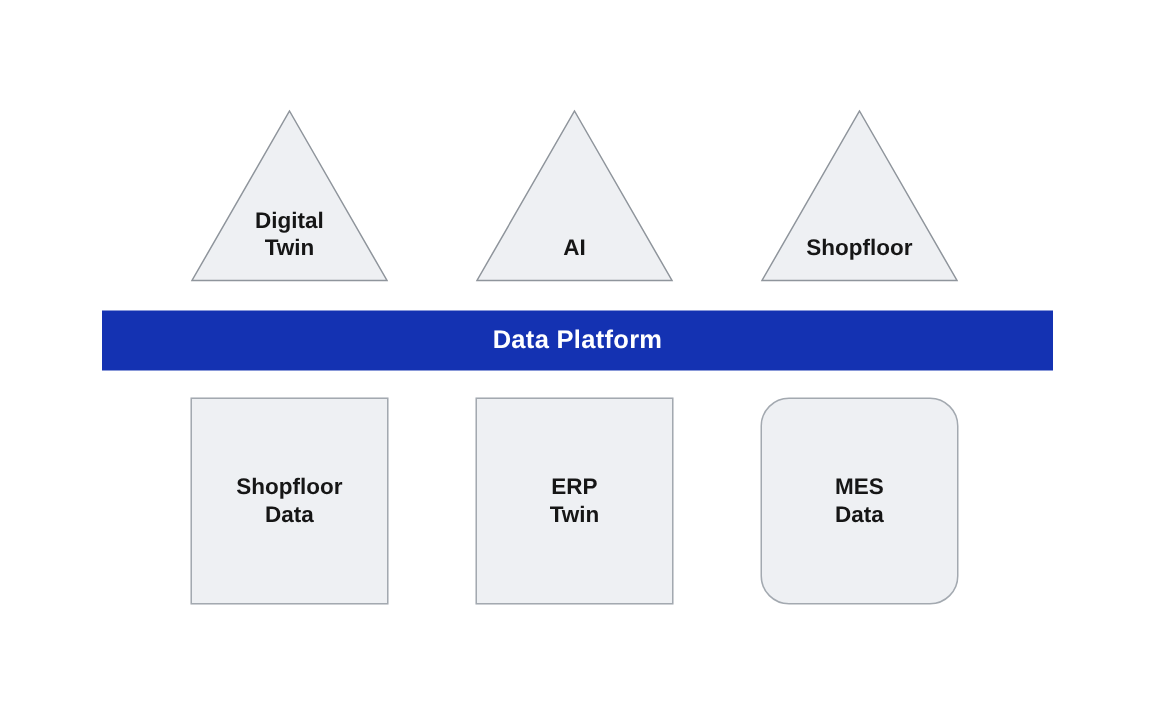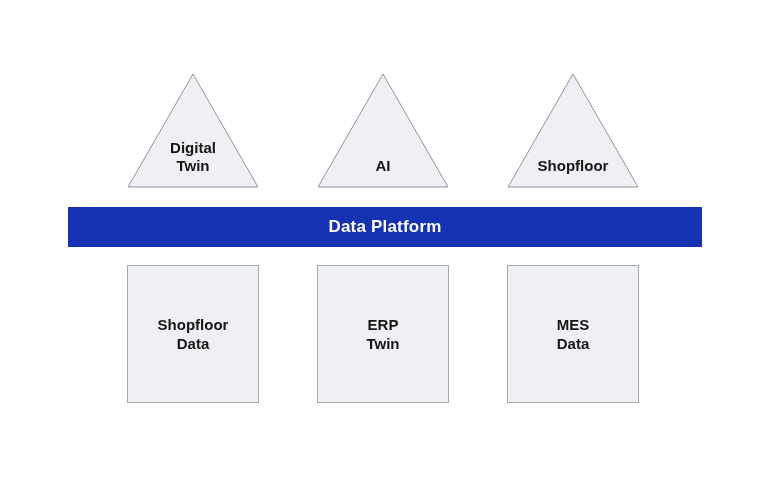--- a/index.html
+++ b/index.html
@@ -86,21 +86,21 @@
   .sq-label {
     text-align: center;
     font-size: 15px;
     font-weight: bold;
     line-height: 19px;
     color: #161616;
     white-space: pre-line;
   }
   .sq-1 { left: 127px; }
   .sq-2 { left: 317px; }
-  .sq-3 { left: 507px; }
+  .sq-3 { left: 507px; border-radius: 19px; }
 </style>
 </head>
 <body>
 
 <div class="canvas">
 
   <div class="tri tri-1">
     <svg viewBox="0 0 132 115" preserveAspectRatio="none">
       <polygon points="66,1 131,114 1,114"></polygon>
     </svg>

